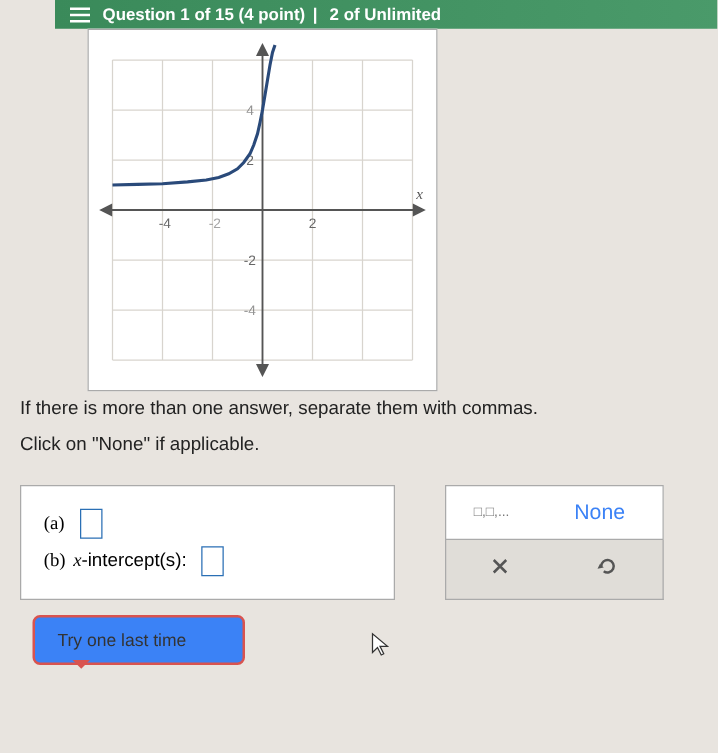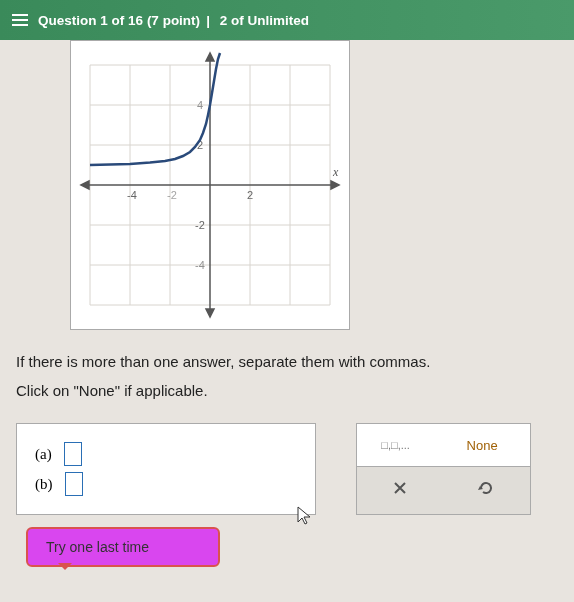--- a/index.html
+++ b/index.html
@@ -12,21 +12,22 @@
     position: relative;
   }
   .header {
     background: linear-gradient(to right, #3a8a5a, #4a9a6a);
     color: #fff;
     padding: 6px 12px;
     font-size: 13.5px;
     font-weight: bold;
     display: flex;
     align-items: center;
-    height: 40px;
+    height: 23px;
+    margin-left: 44px;
   }
   .hamburger {
     width: 16px;
     height: 12px;
     margin-right: 10px;
     display: flex;
     flex-direction: column;
     justify-content: space-between;
   }
   .hamburger span {
@@ -44,21 +45,21 @@
     border: 1px solid #aaa;
     width: 280px;
     height: 290px;
     margin-left: 60px;
     position: relative;
     display: flex;
     align-items: center;
     justify-content: center;
   }
   .instructions {
-    margin-top: 18px;
+    margin-top: 0;
     font-size: 15px;
     color: #222;
     line-height: 1.9;
     padding: 0 6px;
   }
   .answer-row {
     display: flex;
     align-items: flex-start;
     gap: 40px;
     margin-top: 18px;
@@ -108,35 +109,35 @@
     border: 1px solid #aaa;
     border-top: none;
     height: 48px;
     display: flex;
     align-items: center;
     justify-content: space-around;
     font-size: 18px;
     color: #444;
   }
   .none-btn {
-    font-size: 13px;
-    color: #a16207;
+    font-size: 17px;
+    color: #3b82f6;
     padding: 4px 8px;
   }
   .try-bubble {
     position: relative;
     margin-top: 12px;
     margin-left: 16px;
-    background: #d946ef;
+    background: #3b82f6;
     border: 2px solid #d9534f;
     border-radius: 6px;
     padding: 10px 18px;
     font-size: 14px;
     color: #333;
-    width: 194px;
+    width: 170px;
   }
   .try-bubble::after {
     content: "";
     position: absolute;
     bottom: -12px;
     left: 30px;
     border: 7px solid transparent;
     border-top-color: #d9534f;
   }
   .cursor {
@@ -161,22 +162,22 @@
 
 <div class="header">
   <div class="hamburger">
     <span></span>
       <span></span>
       <span></span>
   </div>
   <span>Question</span>&nbsp;
   <span>1</span>&nbsp;
   <span>of</span>&nbsp;
-  <span>16</span>&nbsp;
-  <span>(7 point)</span>
+  <span>15</span>&nbsp;
+  <span>(4 point)</span>
   <span class="divider">|</span>
   &nbsp;
   <span>2 of Unlimited</span>
 </div>
 
 <div class="content">
   <div class="graph-wrap">
     <svg width="270" height="280">
 
       <g stroke="#d8d4ce" stroke-width="1">
@@ -222,20 +223,21 @@
   </div>
 
   <div class="answer-row">
     <div class="answer-box">
       <div class="answer-line">
         <span class="part-label">(a)</span>
         <span class="blank-input"></span>
       </div>
       <div class="answer-line">
         <span class="part-label">(b)</span>
+        <span><span class="var">x</span><span>-intercept(s):</span></span>
         <span class="blank-input"></span>
       </div>
     </div>
 
     <div class="palette">
       <div class="palette-top">
         <span class="symset">□,□,...</span>
         <span class="none-btn">None</span>
       </div>
       <div class="palette-bottom">

